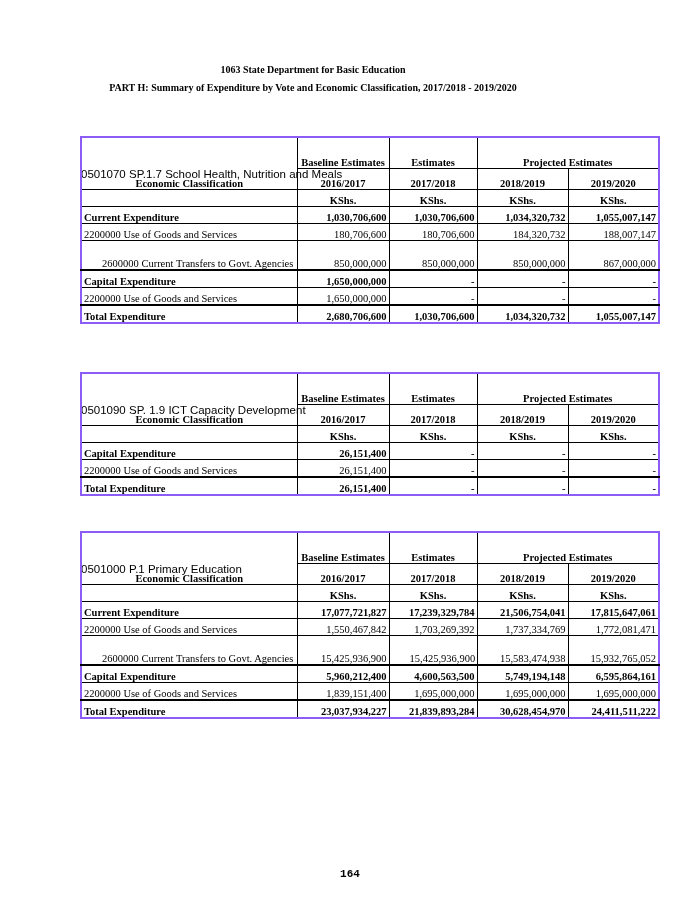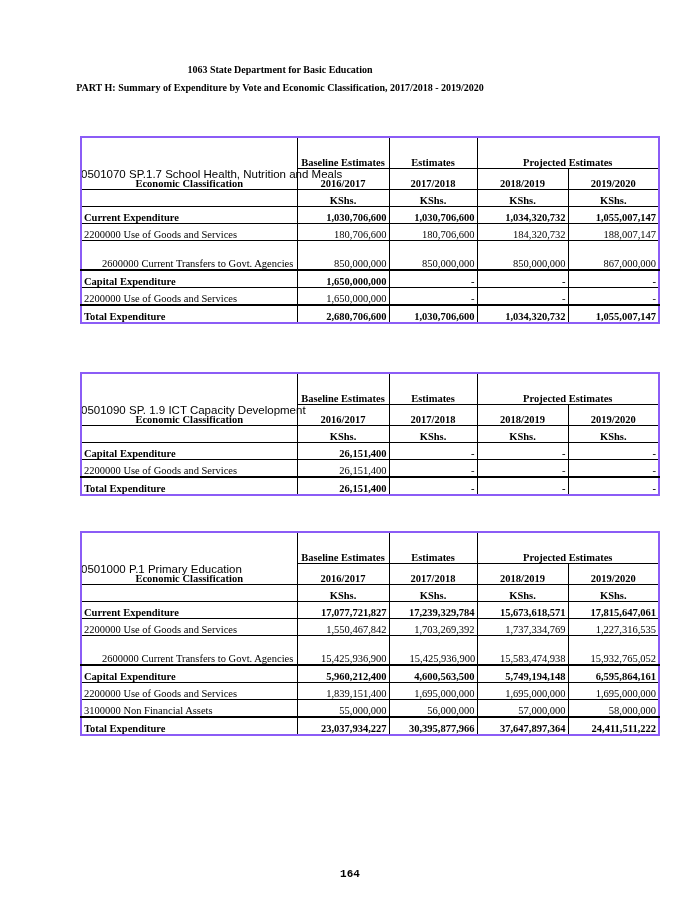--- a/index.html
+++ b/index.html
@@ -2,21 +2,21 @@
 <html><head>
   <meta charset="utf-8">
   <style>
     html, body { margin: 0; padding: 0; background: #ffffff; }
     body {
       width: 700px; height: 906px; position: relative; overflow: hidden;
       font-family: "Liberation Serif", serif; color: #000;
     }
     .page-header {
       position: absolute; left: 0; width: 560px; text-align: center;
-      font-weight: bold; font-size: 10px;
+      font-weight: bold; font-size: 10px; padding-left: 33px;
     }
     .h1 { top: 64px; }
     .h2 { top: 82px; }
     .section-title {
       position: absolute; left: 81px;
       font-family: "Liberation Sans", sans-serif; font-size: 11.5px; margin-top: 47px;
     }
     table.fin {
       position: absolute; left: 80px; width: 578px;
       border-collapse: collapse; table-layout: fixed;
@@ -210,29 +210,29 @@
     <td></td>
     <td>KShs.</td>
     <td>KShs.</td>
     <td>KShs.</td>
     <td>KShs.</td>
   </tr>
   <tr class="row bold">
     <td>Current Expenditure</td>
     <td class="num">17,077,721,827</td>
     <td class="num">17,239,329,784</td>
-    <td class="num">15,673,618,571</td>
+    <td class="num">21,506,754,041</td>
     <td class="num">17,815,647,061</td>
   </tr>
   <tr class="row">
     <td>2200000 Use of Goods and Services</td>
     <td class="num">1,550,467,842</td>
     <td class="num">1,703,269,392</td>
     <td class="num">1,737,334,769</td>
-    <td class="num">1,227,316,535</td>
+    <td class="num">1,772,081,471</td>
   </tr>
   <tr class="row tall">
     <td>2600000 Current Transfers to Govt. Agencies</td>
     <td class="num">15,425,936,900</td>
     <td class="num">15,425,936,900</td>
     <td class="num">15,583,474,938</td>
     <td class="num">15,932,765,052</td>
   </tr>
   <tr class="row bold thick-top">
     <td>Capital Expenditure</td>
@@ -241,30 +241,23 @@
     <td class="num">5,749,194,148</td>
     <td class="num">6,595,864,161</td>
   </tr>
   <tr class="row">
     <td>2200000 Use of Goods and Services</td>
     <td class="num">1,839,151,400</td>
     <td class="num">1,695,000,000</td>
     <td class="num">1,695,000,000</td>
     <td class="num">1,695,000,000</td>
   </tr>
-  <tr class="row">
-    <td>3100000 Non Financial Assets</td>
-    <td class="num">55,000,000</td>
-    <td class="num">56,000,000</td>
-    <td class="num">57,000,000</td>
-    <td class="num">58,000,000</td>
-  </tr>
   <tr class="row bold thick-top">
     <td>Total Expenditure</td>
     <td class="num">23,037,934,227</td>
-    <td class="num">30,395,877,966</td>
-    <td class="num">37,647,897,364</td>
+    <td class="num">21,839,893,284</td>
+    <td class="num">30,628,454,970</td>
     <td class="num">24,411,511,222</td>
   </tr>
 </tbody>
   </table>
 
 <div class="page-number">164</div>
 
 </body></html>

